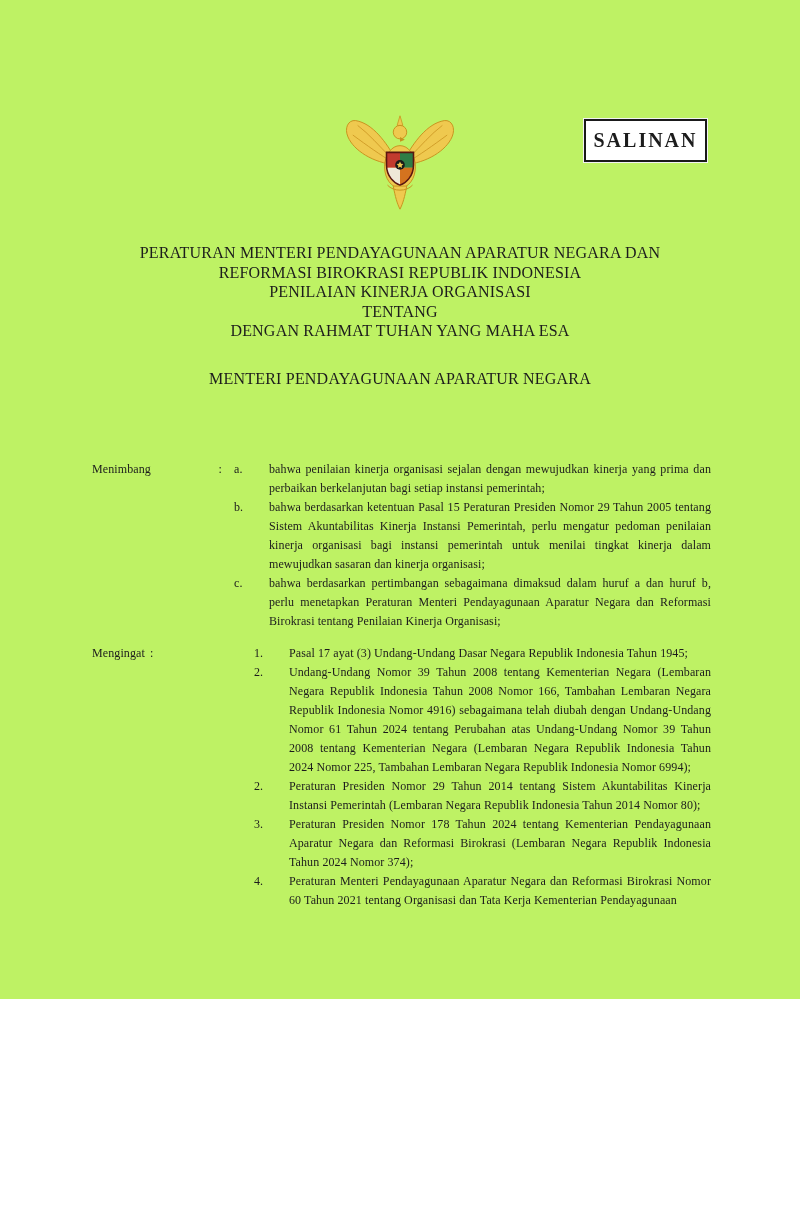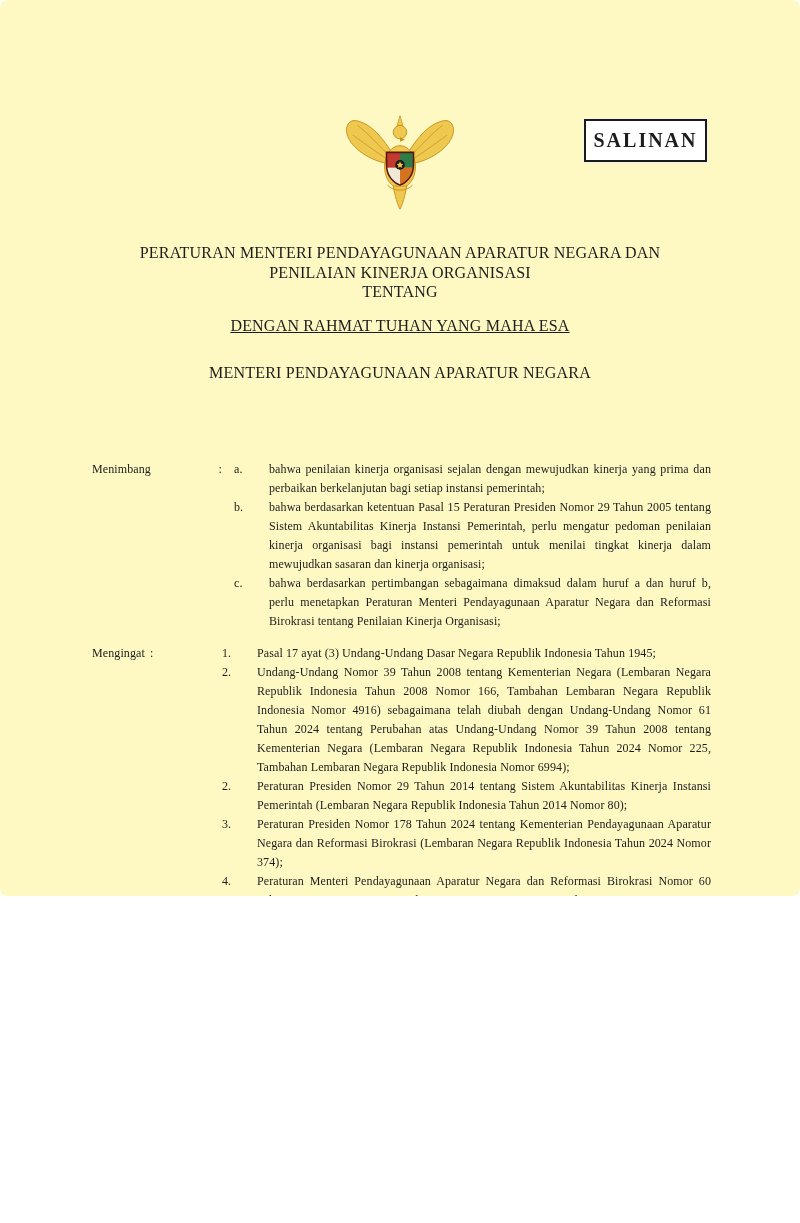--- a/index.html
+++ b/index.html
@@ -1,41 +1,40 @@
 <!DOCTYPE html>
 <html><head>
 <meta charset="utf-8">
 <style>
   html,body{margin:0;padding:0;background:#ffffff;}
   .page{
-    position:relative;width:800px;height:896px;overflow:hidden;
-    background:#fef9c3;color:#1c1c1c;
+    position:relative;width:800px;height:999px;overflow:hidden;
+    background:#bef264;color:#1c1c1c;
     font-family:"Liberation Serif","DejaVu Serif",serif;
-    border-radius:7px;
   }
   .emblem{position:absolute;left:342px;top:110px;width:116px;height:104px;}
   .salinan-box{
     position:absolute;left:584px;top:119px;width:119px;height:39px;
     border:2px solid #1a1a1a;background:#fff;
     display:flex;align-items:center;justify-content:center;
     box-shadow:0 0 0 1px #f2f2f2;
   }
   .salinan-box span{font-weight:bold;font-size:20px;letter-spacing:2px;}
   .center-stack{
     position:absolute;top:243px;left:0;width:100%;
     text-align:center;font-size:16px;line-height:19.5px;letter-spacing:0.2px;
   }
-  .motto{margin-top:14px;text-decoration:underline;}
+  .motto{}
   .authority{margin-top:28px;}
   .clauses{
     position:absolute;top:460px;left:92px;width:619px;
     font-size:12px;line-height:19px;letter-spacing:0.1px;
   }
   .clause{display:flex;align-items:flex-start;}
-  .clause + .clause{margin-top:13px;}
+  .clause + .clause{margin-top:13px;gap:32px;}
   .clause-label{flex:0 0 130px;display:flex;}
   .clause-label.spread{justify-content:space-between;padding-right:12px;}
   .clause-label.tight .colon{margin-left:5px;}
   .clause-items{flex:1;min-width:0;}
   .clause-item{display:flex;}
   .clause-marker{flex:0 0 35px;}
   .clause-text{flex:1;text-align:justify;}
   .footer-link{
     position:absolute;left:90px;top:1128px;
     font-size:10px;color:#c9556e;text-decoration:none;cursor:pointer;
@@ -85,20 +84,21 @@
     </svg>
   </div>
 
   <div class="salinan-box">
     <span>SALINAN</span>
   </div>
 
   <div class="center-stack">
     <div>
         <div>PERATURAN MENTERI PENDAYAGUNAAN APARATUR NEGARA DAN</div>
+        <div>REFORMASI BIROKRASI REPUBLIK INDONESIA</div>
         <div>PENILAIAN KINERJA ORGANISASI</div>
         <div>TENTANG</div>
       </div>
     <div class="motto">DENGAN RAHMAT TUHAN YANG MAHA ESA</div>
     <div class="authority">
         <div>MENTERI PENDAYAGUNAAN APARATUR NEGARA</div>
       </div>
   </div>
 
   <div class="clauses">

